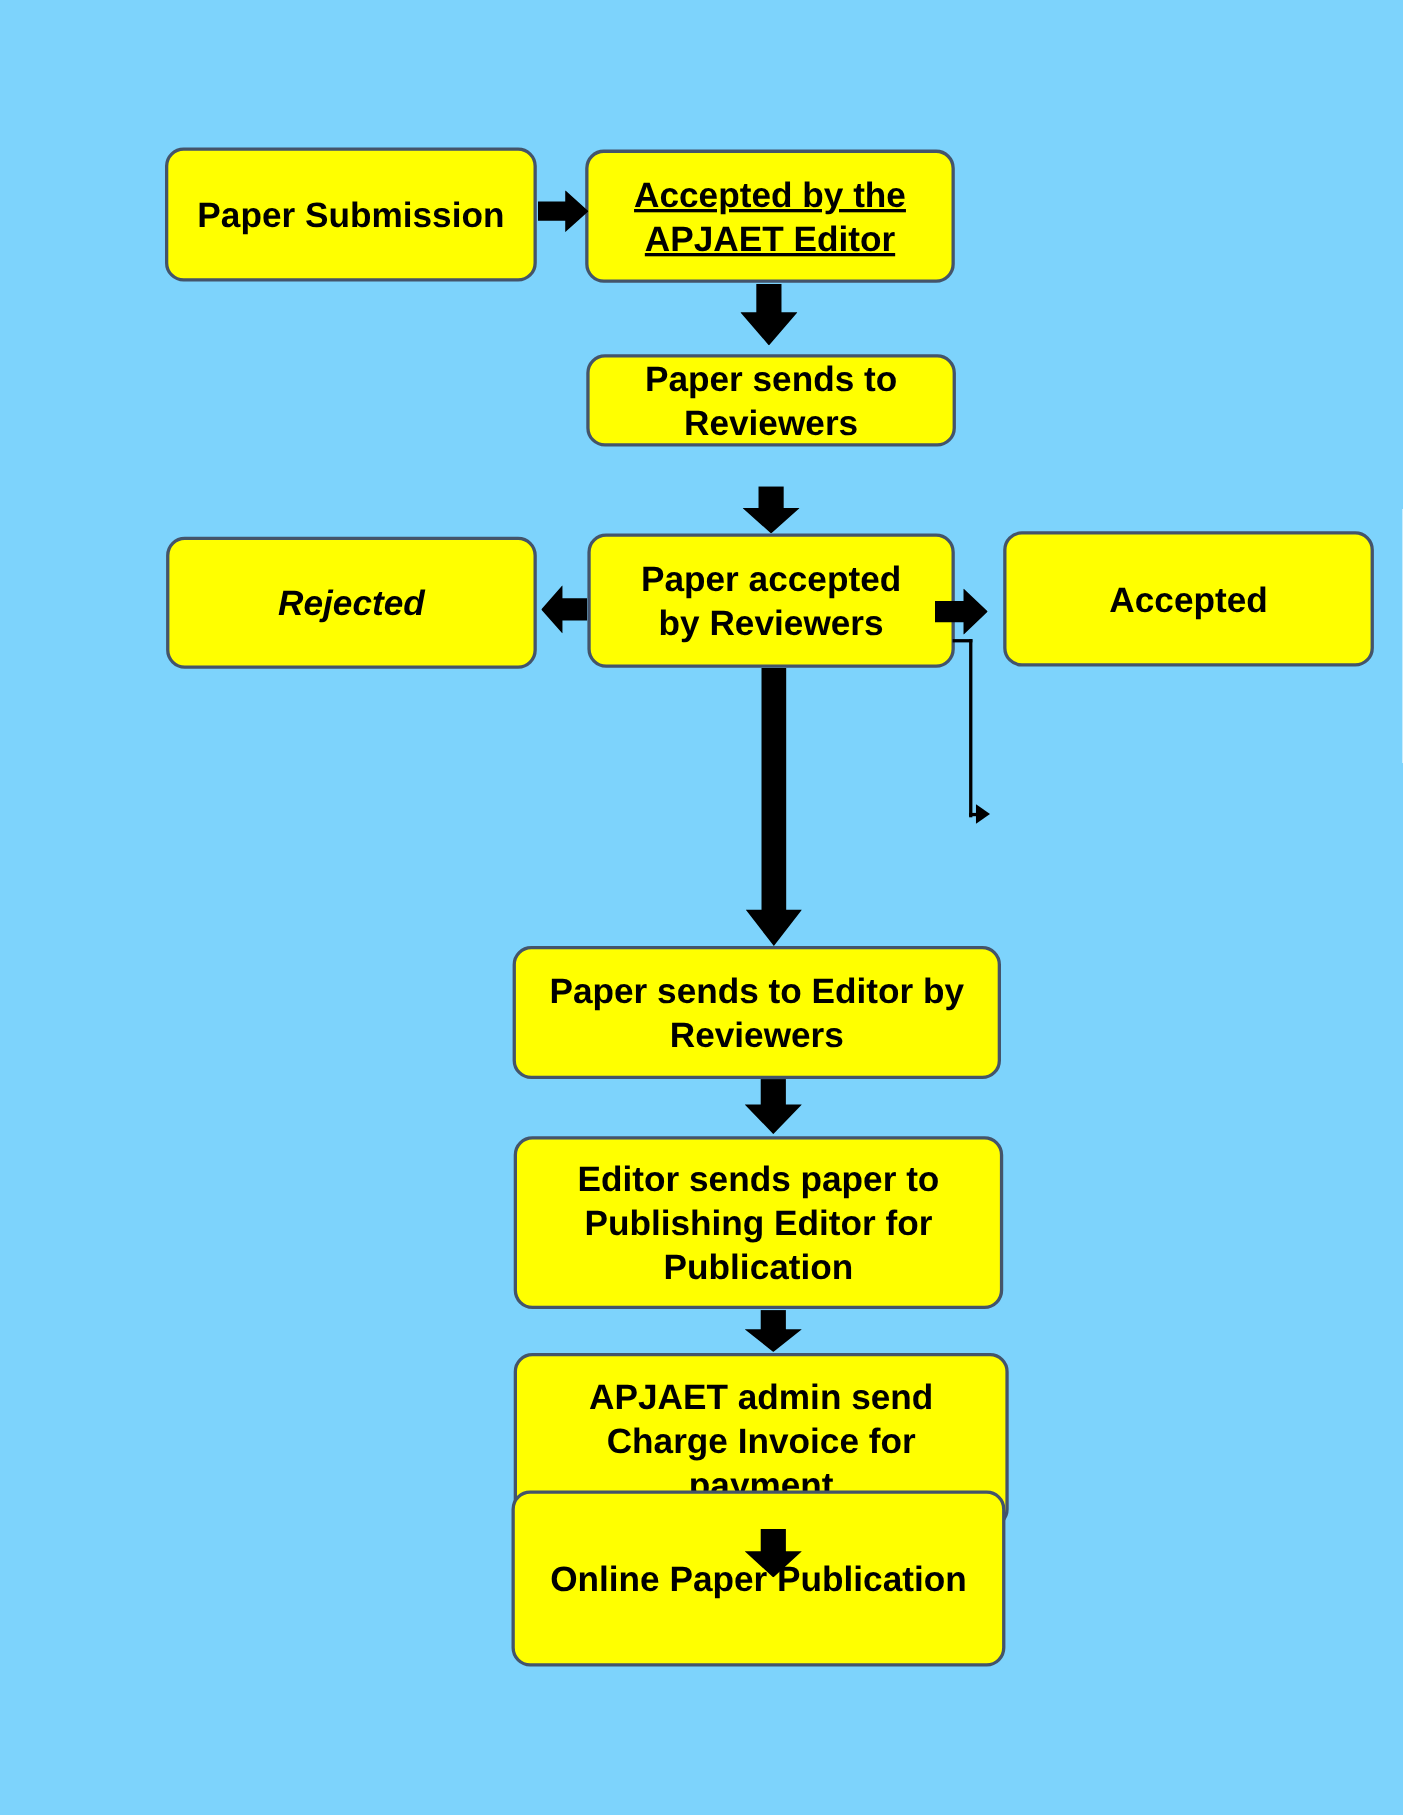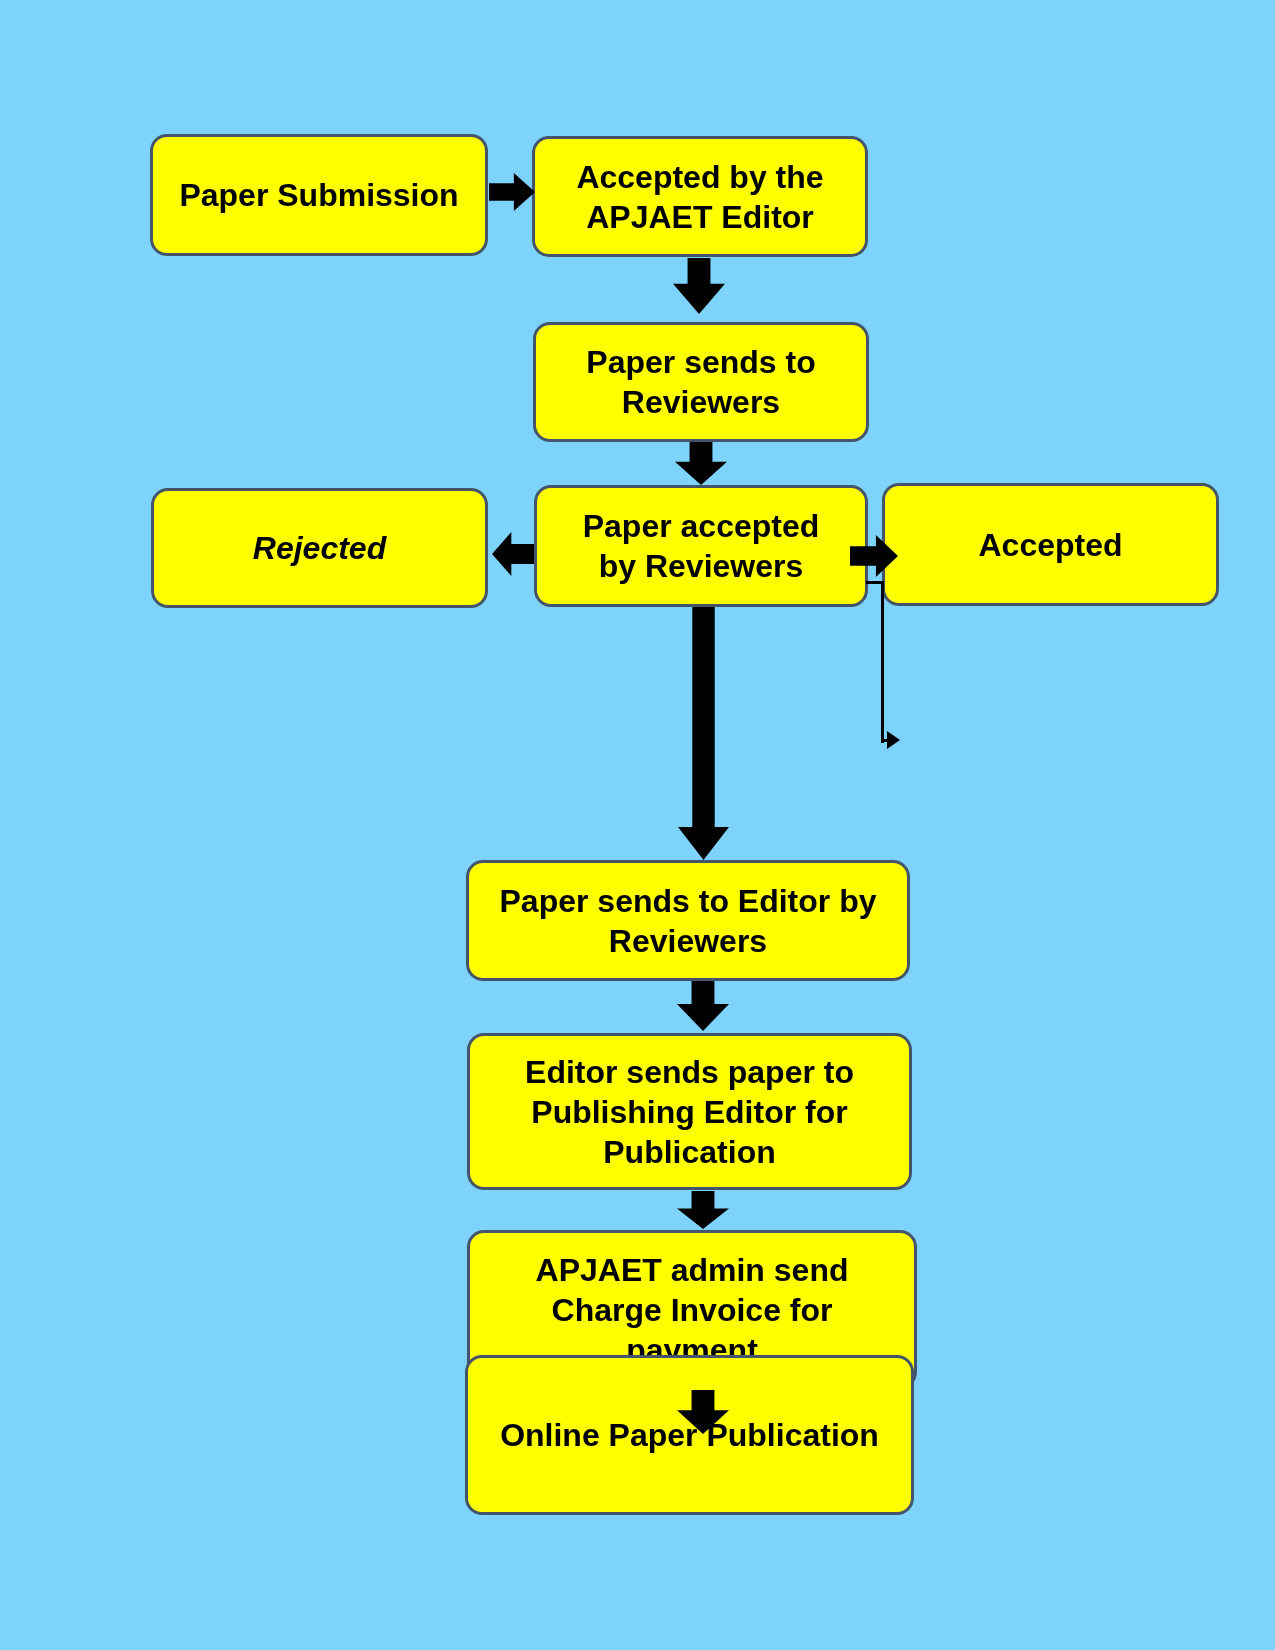--- a/index.html
+++ b/index.html
@@ -62,40 +62,40 @@
 </style>
 </head>
 <body>
 
 <div id="canvas">
 
   <div class="node" style="left:150px; top:134px; width:338px; height:122px;">
     <span class="node-label">Paper Submission</span>
   </div>
 
-  <div class="node" style="left:532px; top:136px; width:336px; height:121px;">
+  <div class="node" style="left:532px; top:136px; width:336px; height:121px;text-decoration:underline;">
     <span class="node-label">Accepted by the
 APJAET Editor</span>
   </div>
 
-  <div class="node" style="left:533px; top:322px; width:336px; height:120px;">
+  <div class="node" style="left:533px; top:322px; width:336px; height:84px;">
     <span class="node-label">Paper sends to
 Reviewers</span>
   </div>
 
   <div class="node" style="left:151px; top:488px; width:337px; height:120px;font-style:italic;">
     <span class="node-label">Rejected</span>
   </div>
 
   <div class="node" style="left:534px; top:485px; width:334px; height:122px;">
     <span class="node-label">Paper accepted
 by Reviewers</span>
   </div>
 
-  <div class="node" style="left:882px; top:483px; width:337px; height:123px;">
+  <div class="node" style="left:912px; top:483px; width:337px; height:123px;">
     <span class="node-label">Accepted</span>
   </div>
 
 
   <div class="node" style="left:466px; top:860px; width:444px; height:121px;">
     <span class="node-label">Paper sends to Editor by
 Reviewers</span>
   </div>
 
   <div class="node" style="left:467px; top:1033px; width:445px; height:157px;">

